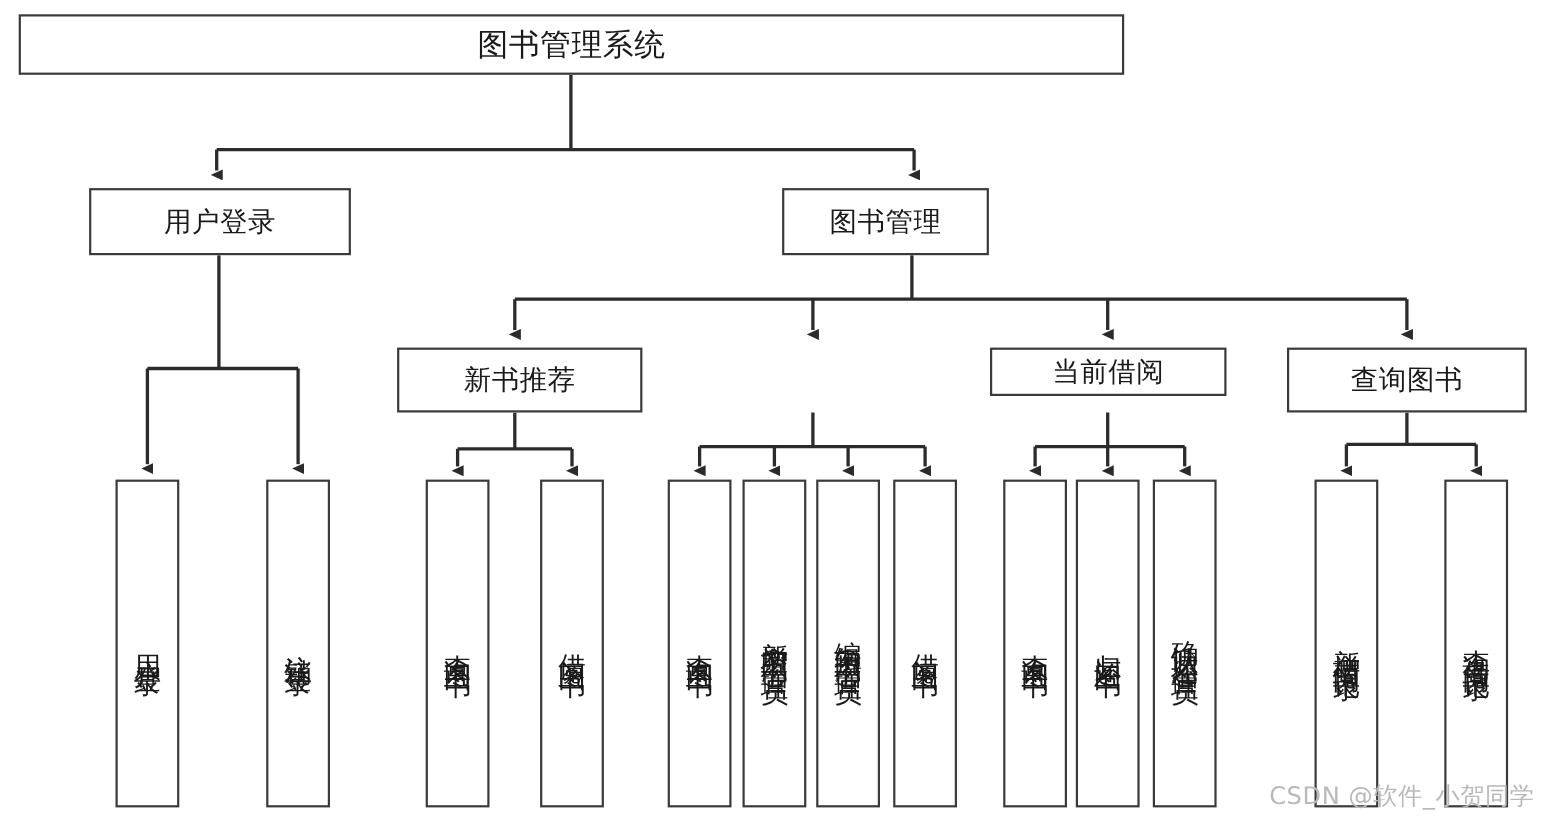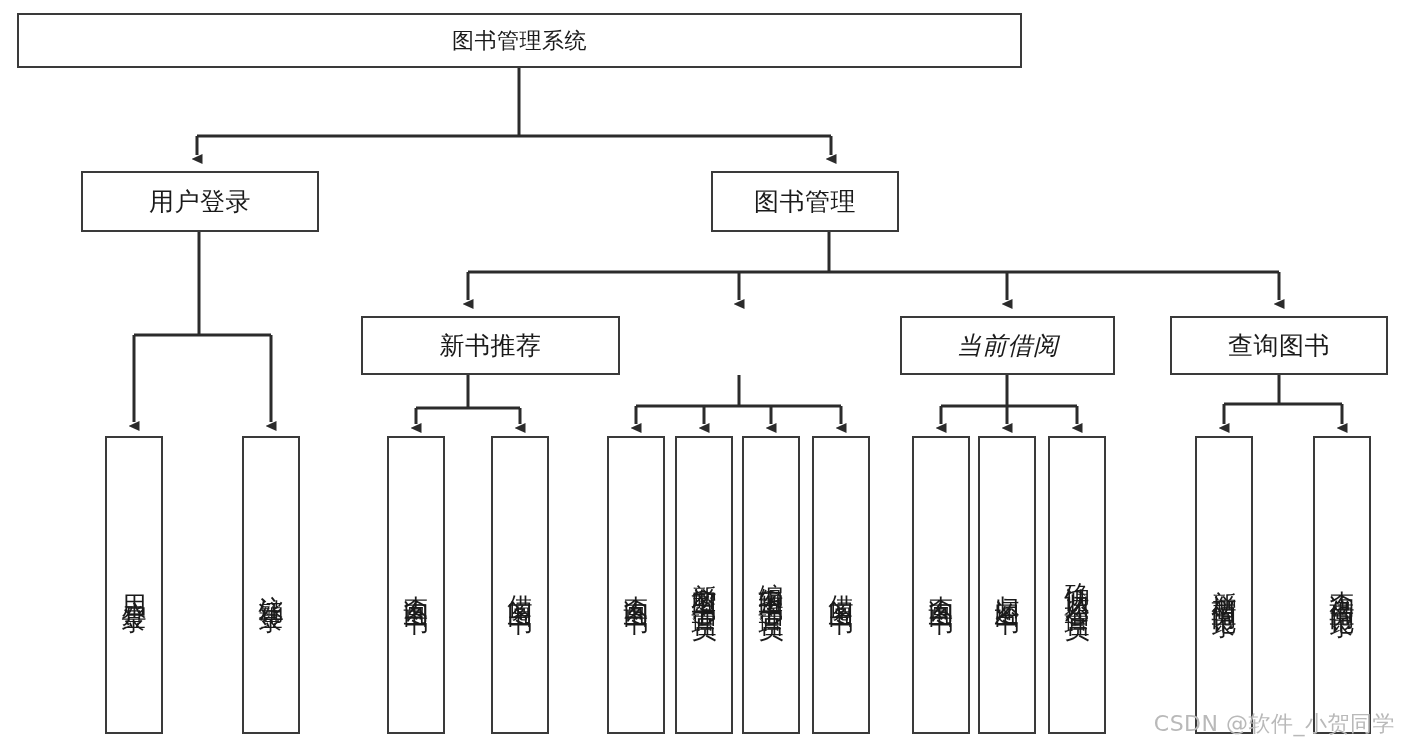--- a/index.html
+++ b/index.html
@@ -42,21 +42,21 @@
     line-height: 1.18;
     white-space: pre;
   }
   
   .node.horiz .node-label {
     writing-mode: horizontal-tb;
     font-size: 25px;
     letter-spacing: 0.5px;
   }
   .node.root .node-label {
-    font-size: 22px;
+    font-size: 28px;
   }
   
   .node.vert {
     padding: 6px 0;
   }
   .node.vert .node-label {
     writing-mode: vertical-rl;
     text-orientation: upright;
     font-size: 25px;
     line-height: 1.0;
@@ -135,26 +135,26 @@
   </div>
 
   <div class="node horiz" style="left:81px; top:171px; width:238px; height:61px;">
     <span class="node-label">用户登录</span>
   </div>
 
   <div class="node horiz" style="left:711px; top:171px; width:188px; height:61px;">
     <span class="node-label">图书管理</span>
   </div>
 
-  <div class="node horiz" style="left:361px; top:316px; width:259px; height:59px;">
+  <div class="node horiz" style="left:361px; top:316px; width:223px; height:59px;">
     <span class="node-label">新书推荐</span>
   </div>
 
 
-  <div class="node horiz" style="left:900px; top:316px; width:215px; height:59px;font-style:italic;">
+  <div class="node horiz" style="left:900px; top:316px; width:215px; height:44px;">
     <span class="node-label">当前借阅</span>
   </div>
 
   <div class="node horiz" style="left:1170px; top:316px; width:218px; height:59px;">
     <span class="node-label">查询图书</span>
   </div>
 
   <div class="node vert" style="left:105px; top:436px; width:58px; height:298px;">
     <span class="node-label">用户登录</span>
   </div>

